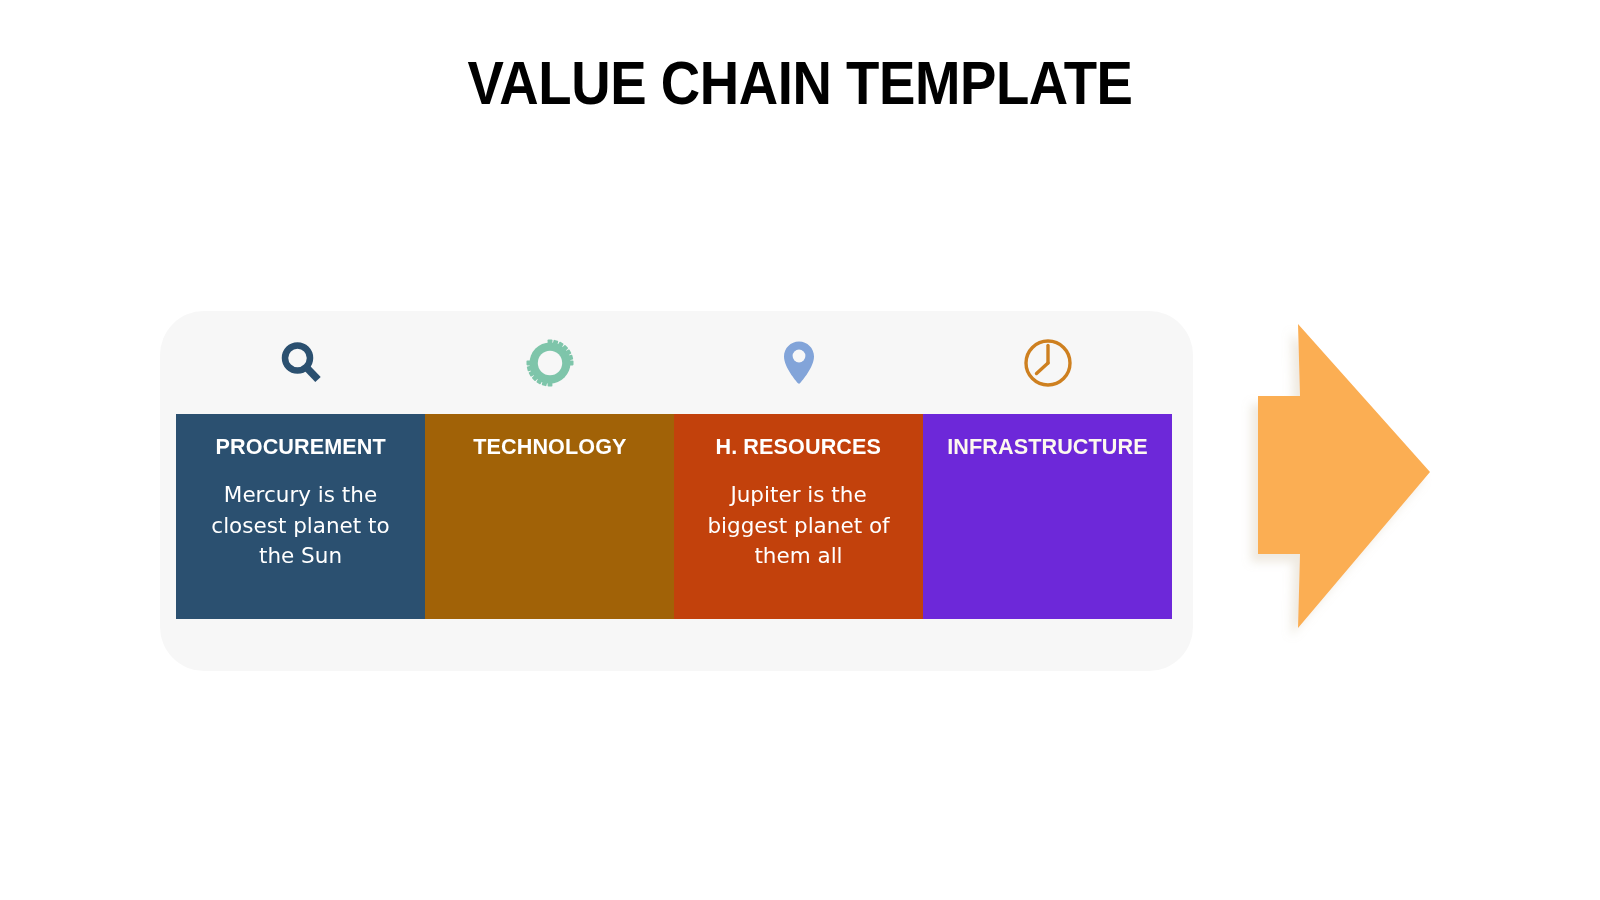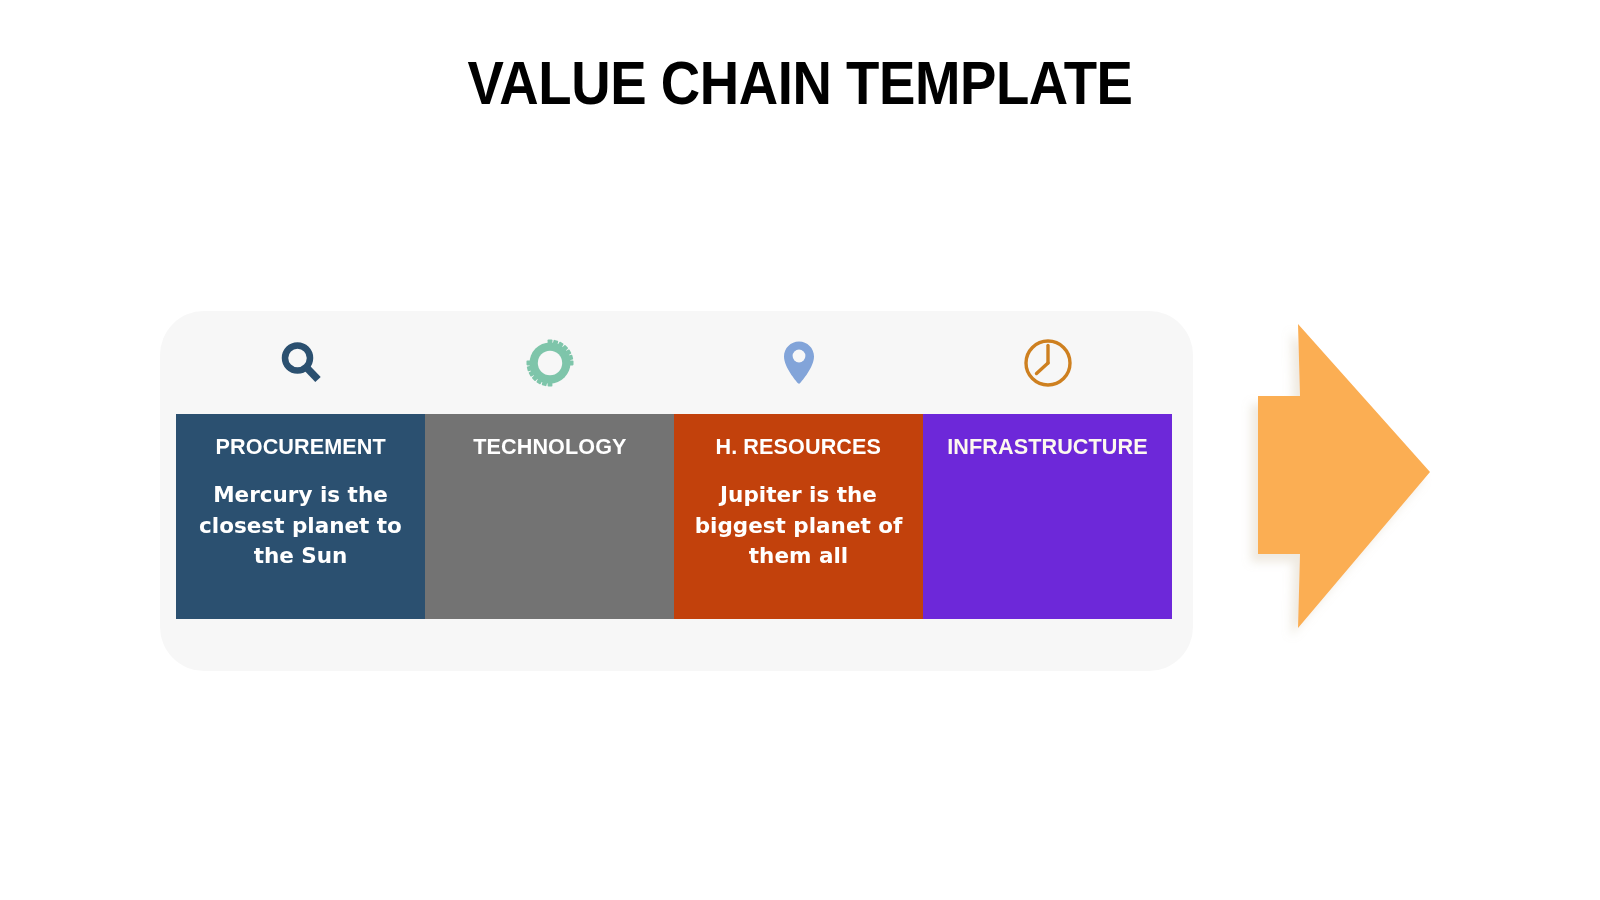--- a/index.html
+++ b/index.html
@@ -85,21 +85,21 @@
     font-weight: 700;
     font-size: 22.5px;
     letter-spacing: 0.1px;
     color: #ffffff;
     margin-top: 20px;
     white-space: nowrap;
     transform: scaleX(0.96);
   }
   .col-body {
     font-family: "DejaVu Sans", sans-serif;
-    font-weight: 700;
+    font-weight: 400;
     font-size: 21.5px;
     line-height: 1.42;
     color: #ffffff;
     text-align: center;
     margin-top: 20px;
     max-width: 210px;
   }
   .col.tone-orange .col-head,
   .col.tone-orange .col-body { color: #fdf8ef; }
 
@@ -179,21 +179,21 @@
 
   </div>
 
   <div class="col-row">
 
     <div class="col" style="background:#2b5070">
       <div class="col-head">PROCUREMENT</div>
       <div class="col-body">Mercury is the closest planet to the Sun</div>
     </div>
 
-    <div class="col" style="background:#737373">
+    <div class="col" style="background:#a16207">
       <div class="col-head">TECHNOLOGY</div>
     </div>
 
     <div class="col" style="background:#c2410c">
       <div class="col-head">H. RESOURCES</div>
       <div class="col-body">Jupiter is the biggest planet of them all</div>
     </div>
 
     <div class="col tone-orange" style="background:#6d28d9">
       <div class="col-head">INFRASTRUCTURE</div>

